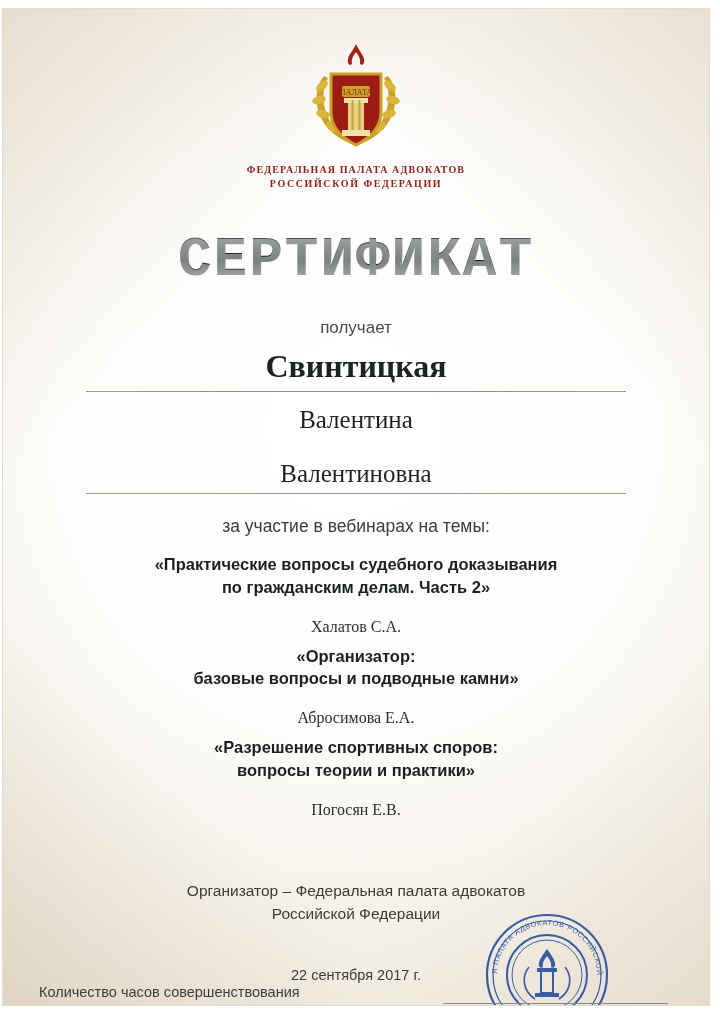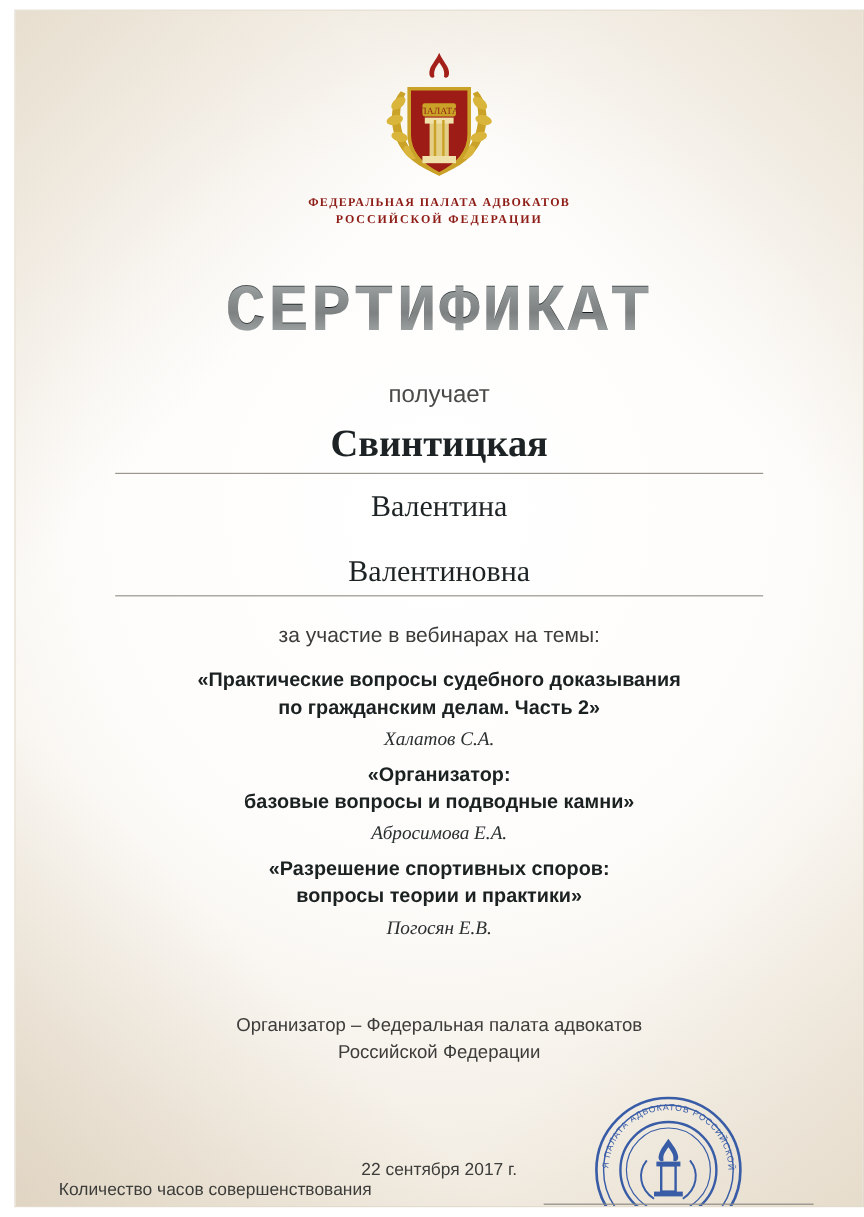--- a/index.html
+++ b/index.html
@@ -13,21 +13,21 @@
     overflow: hidden;
     font-family: "Liberation Sans", sans-serif;
   }
 
   .page {
     position: relative;
     width: 720px;
     height: 1014px;
     background: #ffffff;
     box-sizing: border-box;
-    padding: 8px 12px;
+    padding: 8px 2px;
   }
 
   .certificate {
     position: relative;
     width: 708px;
     height: 998px;
     box-sizing: border-box;
     background:
       radial-gradient(ellipse 95% 70% at 50% 42%, #ffffff 0%, #fdfcfa 45%, #f4efe6 75%, #ece4d6 100%);
     border: 1px solid #e3dbcd;
@@ -88,21 +88,21 @@
     background: linear-gradient(180deg, #5d6566 0%, #2d3536 28%, #151b1c 52%, #4a5253 78%, #8e9798 100%);
     -webkit-background-clip: text;
     background-clip: text;
     color: transparent;
     text-shadow: 0 1px 0 rgba(255,255,255,0.45);
   }
 
   .subtitle {
     margin-top: 30px;
     font-family: "Liberation Sans", sans-serif;
-    font-size: 20px;
+    font-size: 17px;
     color: #4a4a48;
   }
 
   
   .name-block {
     margin: 10px auto 0;
     width: 540px;
   }
   .name-surname {
     font-family: "Liberation Serif", serif;
@@ -141,24 +141,23 @@
     line-height: 1.38;
   }
   .topic-title {
     font-family: "Liberation Sans", sans-serif;
     font-weight: 700;
     font-size: 16.5px;
     color: #1b2021;
   }
   .topic-author {
     font-family: "Liberation Serif", serif;
-    font-style: italic;
     font-size: 16px;
     color: #2a2f30;
-    margin-top: 4px;
+    margin-top: 17px;
     margin-bottom: 7px;
   }
 
   
   .organizer {
     margin-top: 58px;
     font-family: "Liberation Sans", sans-serif;
     font-size: 15.5px;
     color: #3c3c3a;
     line-height: 1.5;

